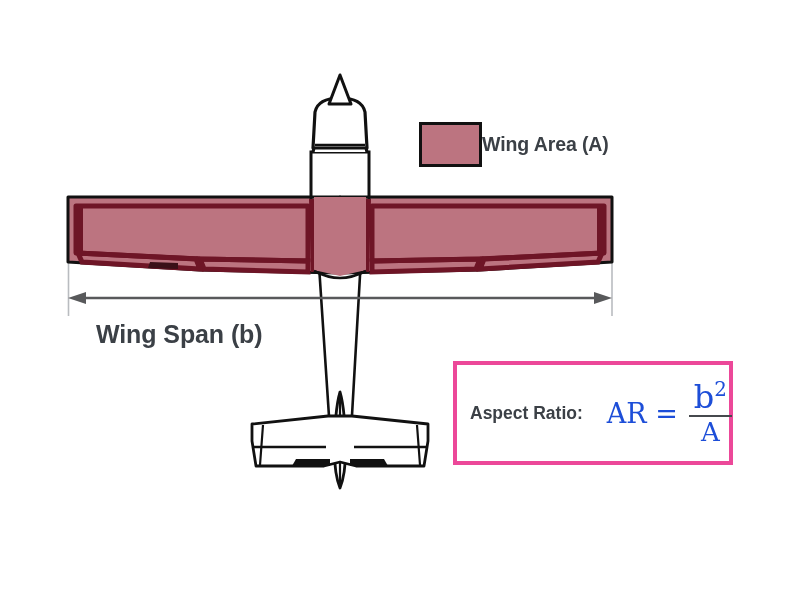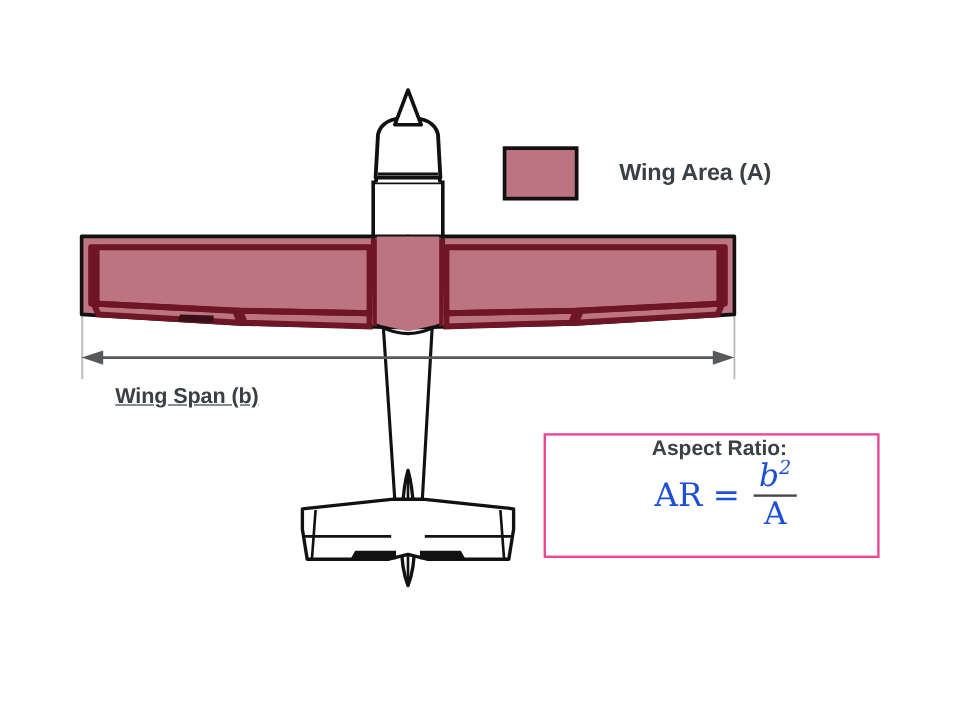--- a/index.html
+++ b/index.html
@@ -33,54 +33,51 @@
     align-items: center;
   }
   #legend-swatch {
     width: 63px;
     height: 45px;
     background: #bc7480;
     border: 3px solid #111111;
     box-sizing: border-box;
   }
   #legend-label {
-    margin-left: 34px;
     font-size: 19.5px;
     font-weight: bold;
     color: #3b4046;
     letter-spacing: -0.1px;
     white-space: nowrap;
   }
 
   
   #span-label {
     position: absolute;
     left: 96px;
     top: 320px;
-    font-size: 18px;
+    font-size: 25px;
     font-weight: bold;
     color: #3b4046;
     letter-spacing: -0.1px;
     white-space: nowrap;
-    text-decoration: underline;
   }
 
   
   #formula-box {
     position: absolute;
     left: 453px;
     top: 361px;
     width: 280px;
     height: 104px;
-    border: 2px solid #ec4899;
+    border: 4px solid #ec4899;
     box-sizing: border-box;
     background: #ffffff;
     display: flex;
     align-items: center;
-    flex-direction: column;
   }
   #formula-caption {
     margin-left: 13px;
     font-size: 17.5px;
     font-weight: bold;
     color: #3b4046;
     white-space: nowrap;
   }
   #formula-expr {
     margin-left: 24px;
@@ -94,23 +91,22 @@
     white-space: nowrap;
   }
   #formula-frac {
     display: inline-flex;
     flex-direction: column;
     align-items: center;
     margin-left: 11px;
     line-height: 1;
   }
   #frac-num {
-    font-size: 26px;
+    font-size: 32px;
     padding: 0 5px 2px 5px;
-    font-style: italic;
   }
   #frac-num sup {
     font-size: 0.62em;
     vertical-align: super;
     line-height: 0;
   }
   #frac-bar {
     width: 100%;
     min-width: 30px;
     height: 2px;

